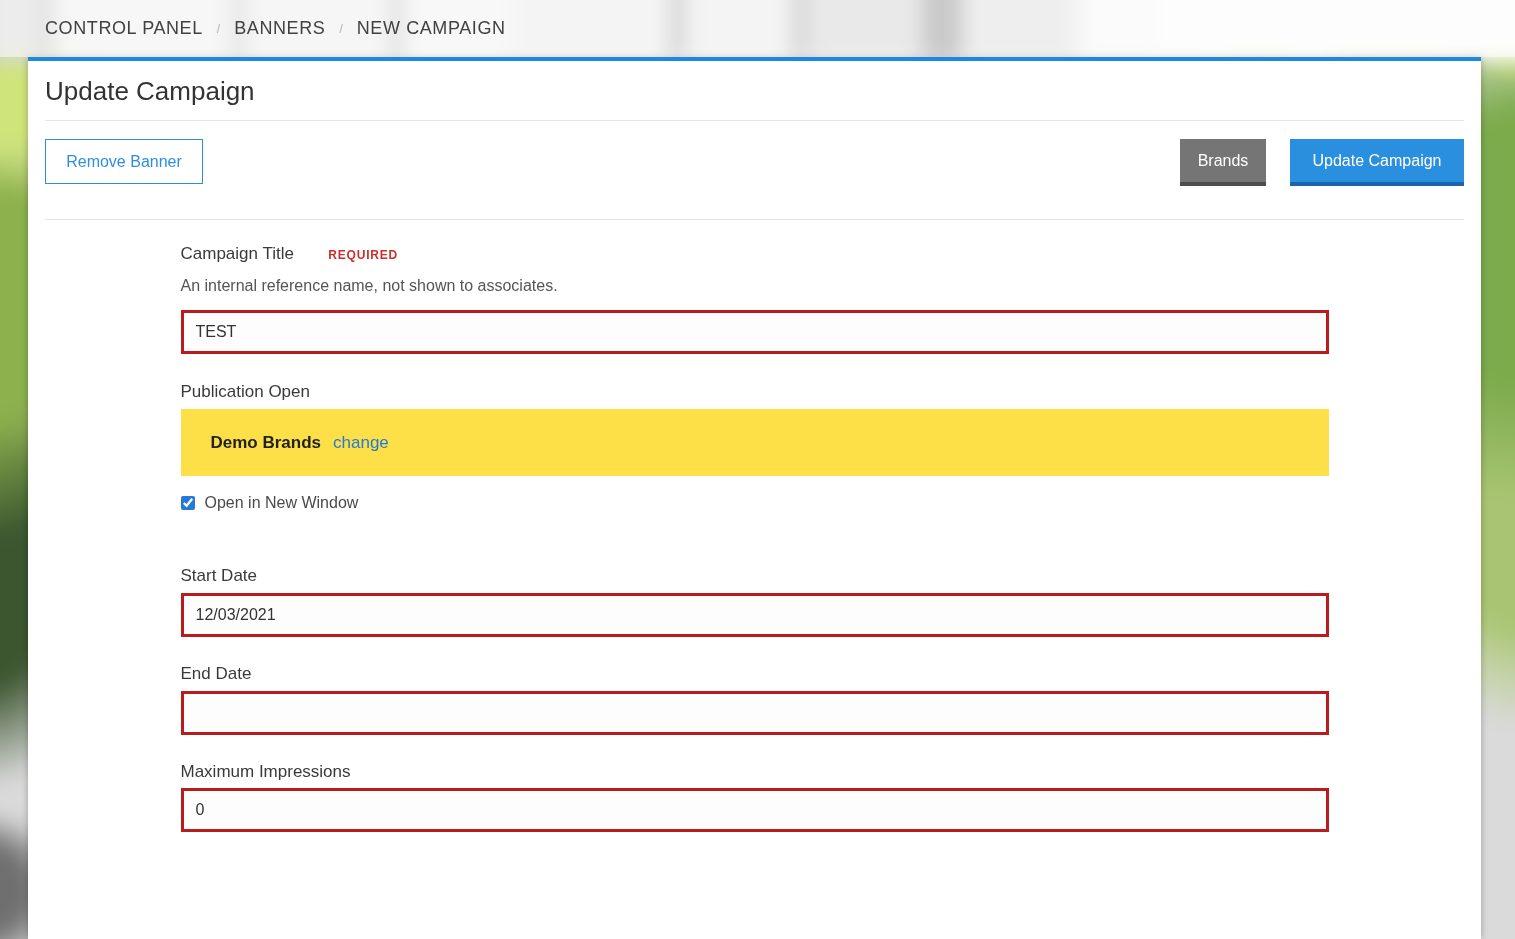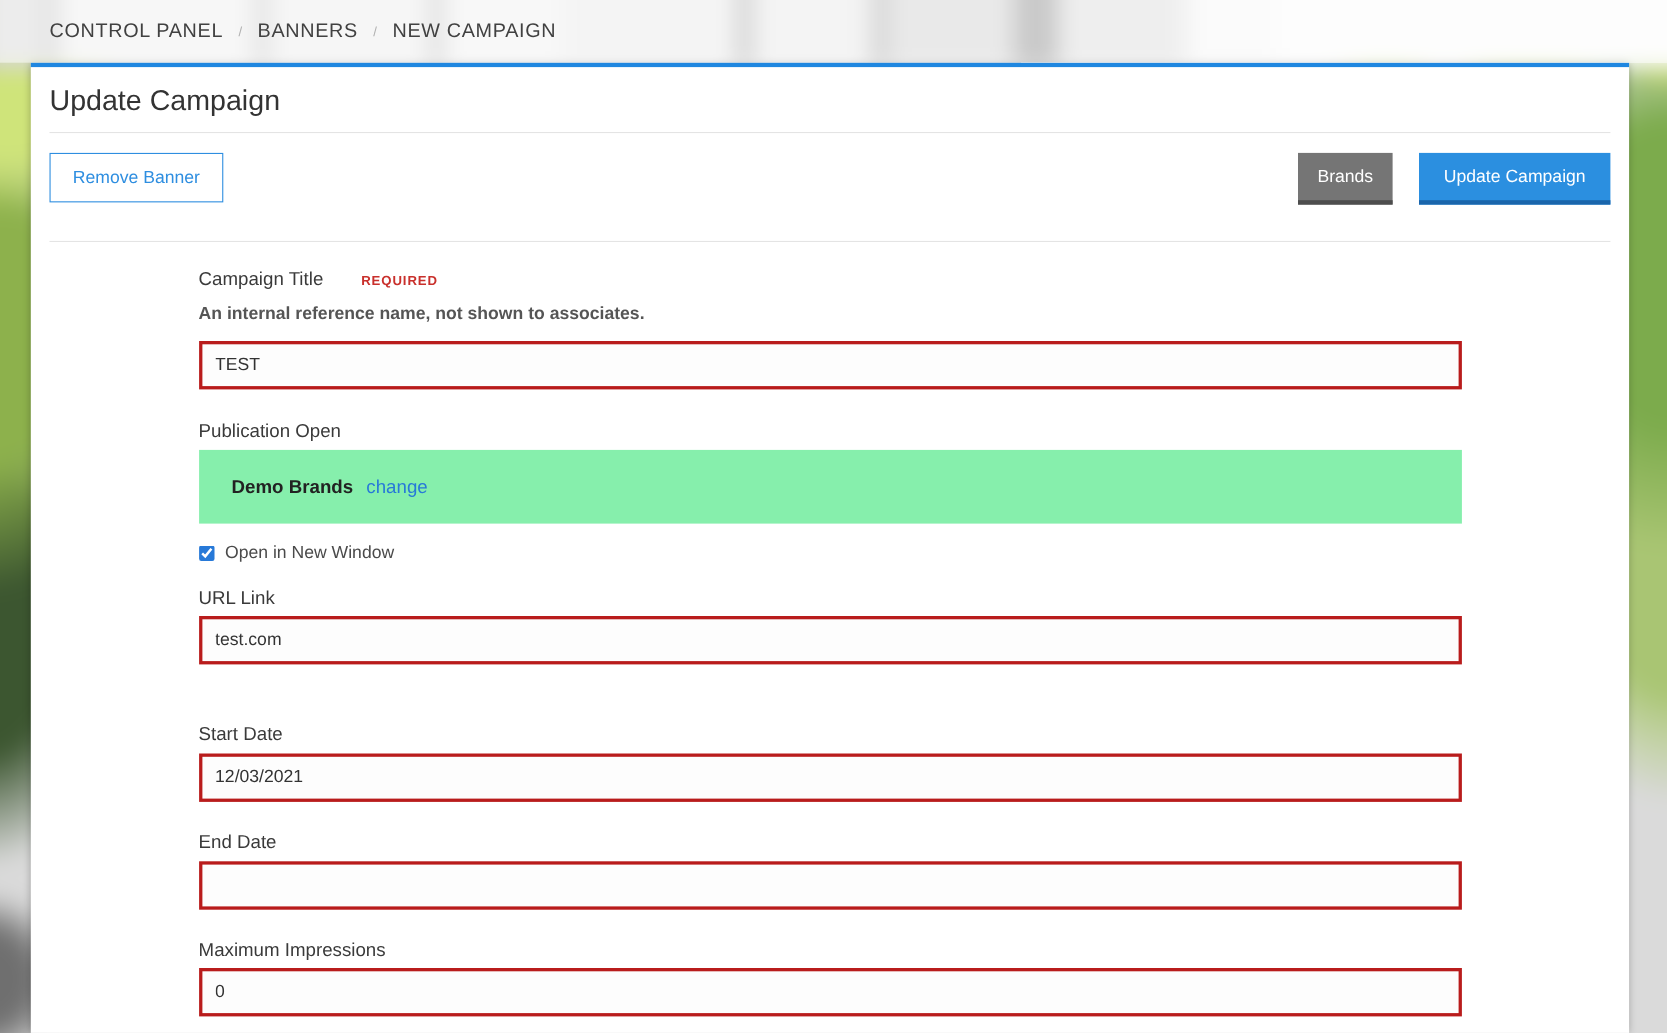--- a/index.html
+++ b/index.html
@@ -106,32 +106,32 @@
   .divider-2 { margin-top: 33px; }
 
   
   .form-col { width: 1148px; margin: 0 auto; }
 
   .field-label { font-size: 17px; color: #3a3a3a; line-height: 22px; }
   .required-badge {
     font-size: 12px; color: #c9302c; letter-spacing: 0.8px;
     margin-left: 30px; font-weight: 700;
   }
-  .help-text { font-size: 16px; color: #555555; margin-top: 12px; font-weight: bold; }
+  .help-text { font-size: 16px; color: #555555; margin-top: 12px; }
 
   .text-input {
     display: block; width: 100%; height: 44px;
     border: 3px solid #b91c1c; background: #fdfdfd;
     font-family: inherit; font-size: 16px; color: #333333;
     padding: 0 12px; outline: none;
   }
 
   .pub-box {
     margin-top: 6px; height: 67px;
-    background: #86efac;
+    background: #fde047;
     display: flex; align-items: center;
     padding-left: 30px;
   }
   .pub-value { font-size: 17px; font-weight: 700; color: #222222; }
   .change-link { font-size: 17px; color: #2779d8; margin-left: 12px; text-decoration: none; cursor: pointer; }
 
   .checkbox-row { margin-top: 18px; display: flex; align-items: center; }
   .checkbox-row input[type="checkbox"] {
     width: 14px; height: 14px; accent-color: #2779d8; cursor: pointer;
   }
@@ -194,24 +194,20 @@
         <span class="pub-value">Demo Brands</span>
         <a class="change-link">change</a>
       </div>
     </div>
 
     <div class="checkbox-row">
       <input type="checkbox" id="cb-new-window" checked="true" style="">
       <label class="checkbox-label" for="cb-new-window">Open in New Window</label>
     </div>
 
-    <div class="mt21">
-      <div class="field-label">URL Link</div>
-      <input class="text-input mt5" type="text" value="test.com" style="">
-    </div>
 
     <div class="mt53">
       <div class="field-label">Start Date</div>
       <input class="text-input mt6" type="text" value="12/03/2021" style="">
     </div>
 
     <div class="mt26">
       <div class="field-label">End Date</div>
       <input class="text-input mt6" type="text" value="" style="">
     </div>

